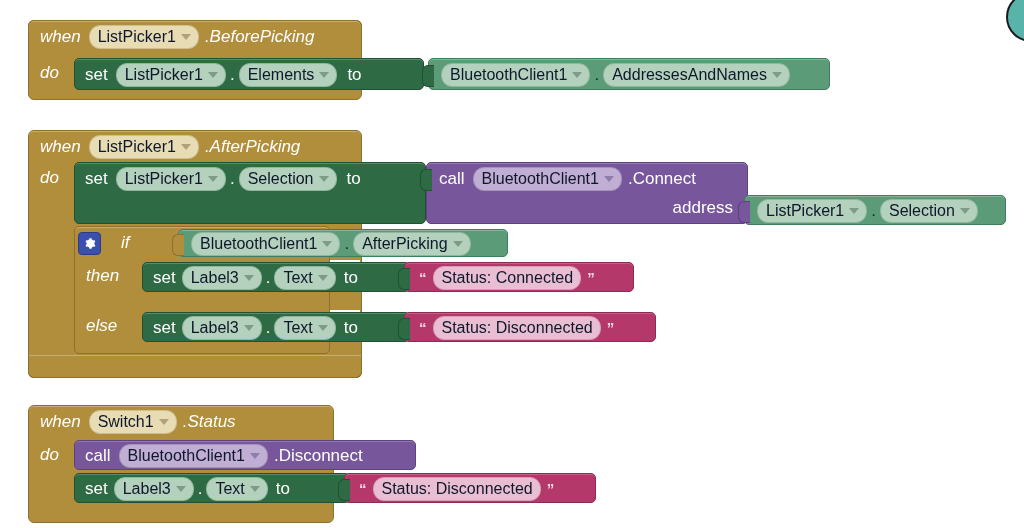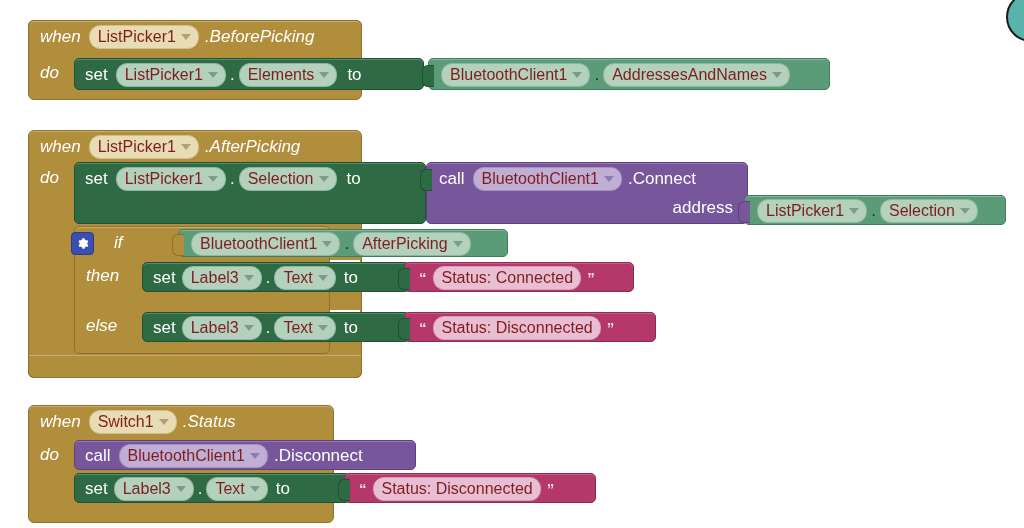--- a/index.html
+++ b/index.html
@@ -65,21 +65,21 @@
     border:1px solid #8f7030;
     border-radius:5px;
     box-shadow:inset 0 1px 0 rgba(255,255,255,.28);
   }
 
   
   .pill{
     display:inline-flex;align-items:center;gap:5px;
     border-radius:11px;
     padding:1px 7px 2px 8px;
-    font-size:16px;color:#7f1d1d;
+    font-size:16px;color:#0f172a;
     line-height:19px;
     white-space:nowrap;
   }
   .pill.cream{background:#e8dcb5;border:1px solid #cdbf93;}
   .pill.green{background:#b3d1bd;border:1px solid #8fb69e;}
   .pill.purple{background:#c0aed4;border:1px solid #a492bb;}
   .pill.pink{background:#e9bed2;border:1px solid #d3a0b8;justify-content:center;}
 
   .caret{
     width:0;height:0;
@@ -257,21 +257,21 @@
       </span>
     </div>
     <div class="socket" style="left:-7px;top:5px;background:#77569b;border:1px solid #5d4280;border-right:none;"></div>
   </div>
 
   <div class="blk ctrl" style="left:74px;top:226px;width:256px;height:128px;">
   </div>
   <div class="cut" style="left:330px;top:260px;width:30px;height:30px;"></div>
   <div class="cut" style="left:330px;top:310px;width:30px;height:28px;"></div>
 
-  <div class="row" style="position:absolute;left:71px;top:231px;height:24px;">
+  <div class="row" style="position:absolute;left:78px;top:231px;height:24px;">
     <span class="gear">
       <svg width="13" height="13" viewBox="0 0 16 16" aria-hidden="true">
         <path fill="#ffffff" d="M8 5.2A2.8 2.8 0 1 0 8 10.8 2.8 2.8 0 0 0 8 5.2zm0 4.1A1.3 1.3 0 1 1 8 6.7a1.3 1.3 0 0 1 0 2.6z"></path>
         <path fill="#ffffff" d="M14 8c0-.4 0-.8-.1-1.1l1.3-.9-1.3-2.3-1.5.5c-.5-.4-1.1-.8-1.7-1L10.5 1.6h-2.6L7.6 3.2c-.6.2-1.2.5-1.7 1l-1.5-.5L3.1 6l1.3.9C4.3 7.2 4.3 7.6 4.3 8s0 .8.1 1.1L3.1 10l1.3 2.3 1.5-.5c.5.4 1.1.8 1.7 1l.3 1.6h2.6l.3-1.6c.6-.2 1.2-.5 1.7-1l1.5.5 1.3-2.3-1.3-.9c.1-.3.1-.7.1-1.1z"></path>
       </svg>
     </span>
     <span class="sp10"></span>
       <span class="sp10"></span>
     <span class="kw">if</span>
   </div>

